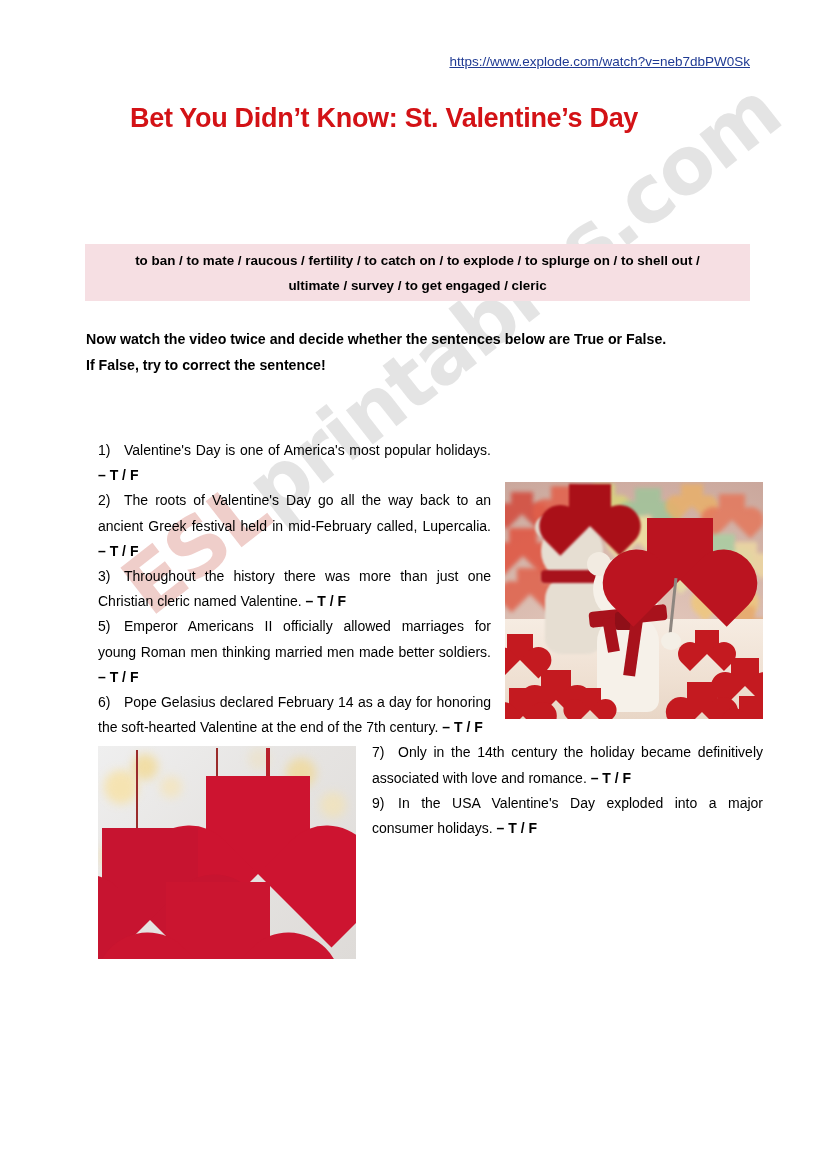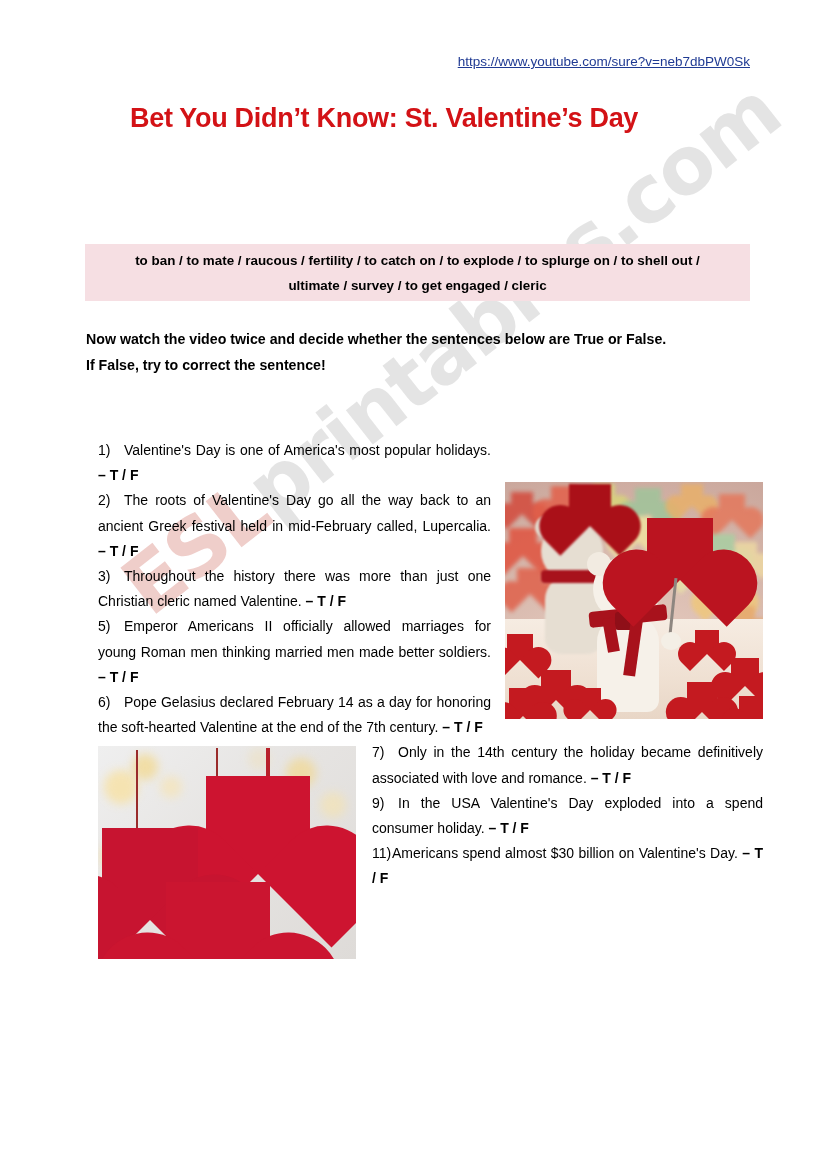--- a/index.html
+++ b/index.html
@@ -261,21 +261,21 @@
 </head>
 <body>
 
 <div class="page">
 
   <div class="watermark">
     <span class="wm-esl">ESL</span><span class="wm-rest">printables.com</span>
   </div>
 
   <div class="url-line">
-    <a href="#">https://www.youtube.com/sure?v=neb7dbPW0Sk</a>
+    <a href="#">https://www.explode.com/watch?v=neb7dbPW0Sk</a>
   </div>
 
   <div class="title">Bet You Didn’t Know: St. Valentine’s Day</div>
 
 
   <div class="vocab-box">
     <div class="vocab-line">to ban / to mate / raucous / fertility / to catch on / to explode / to splurge on / to shell out /</div>
     <div class="vocab-line">ultimate / survey / to get engaged / cleric</div>
   </div>
 
@@ -375,21 +375,20 @@
       <div class="string" style="left:168px; top:2px;  height:40px; width:4px; background:#b8202a;"></div>
 
       <div class="paper-heart" style="left:108px; top:30px;  width:104px; height:98px; background:#cd1430;"></div>
       <div class="paper-heart" style="left:4px;   top:82px;  width:96px;  height:92px; background:#c71430;"></div>
       <div class="paper-heart" style="left:68px;  top:136px; width:104px; height:100px; background:#cb1530;"></div>
     </div>
 
     <p><span class="num">7)</span><span>Only in the 14th century the holiday became definitively associated with love and romance.</span> <b>– T / F</b></p>
 
 
-    <p><span class="num">9)</span><span>In the USA Valentine's Day exploded into a spend consumer holiday.</span> <b>– T / F</b></p>
-
-
-    <p class="indent-block"><span class="num-tight">11)</span><span>Americans spend almost $30 billion on Valentine's Day.</span> <b>– T / F</b></p>
+    <p><span class="num">9)</span><span>In the USA Valentine's Day exploded into a major consumer holidays.</span> <b>– T / F</b></p>
+
+
 
 
   </div>
 
 </div>
 
 </body></html>

